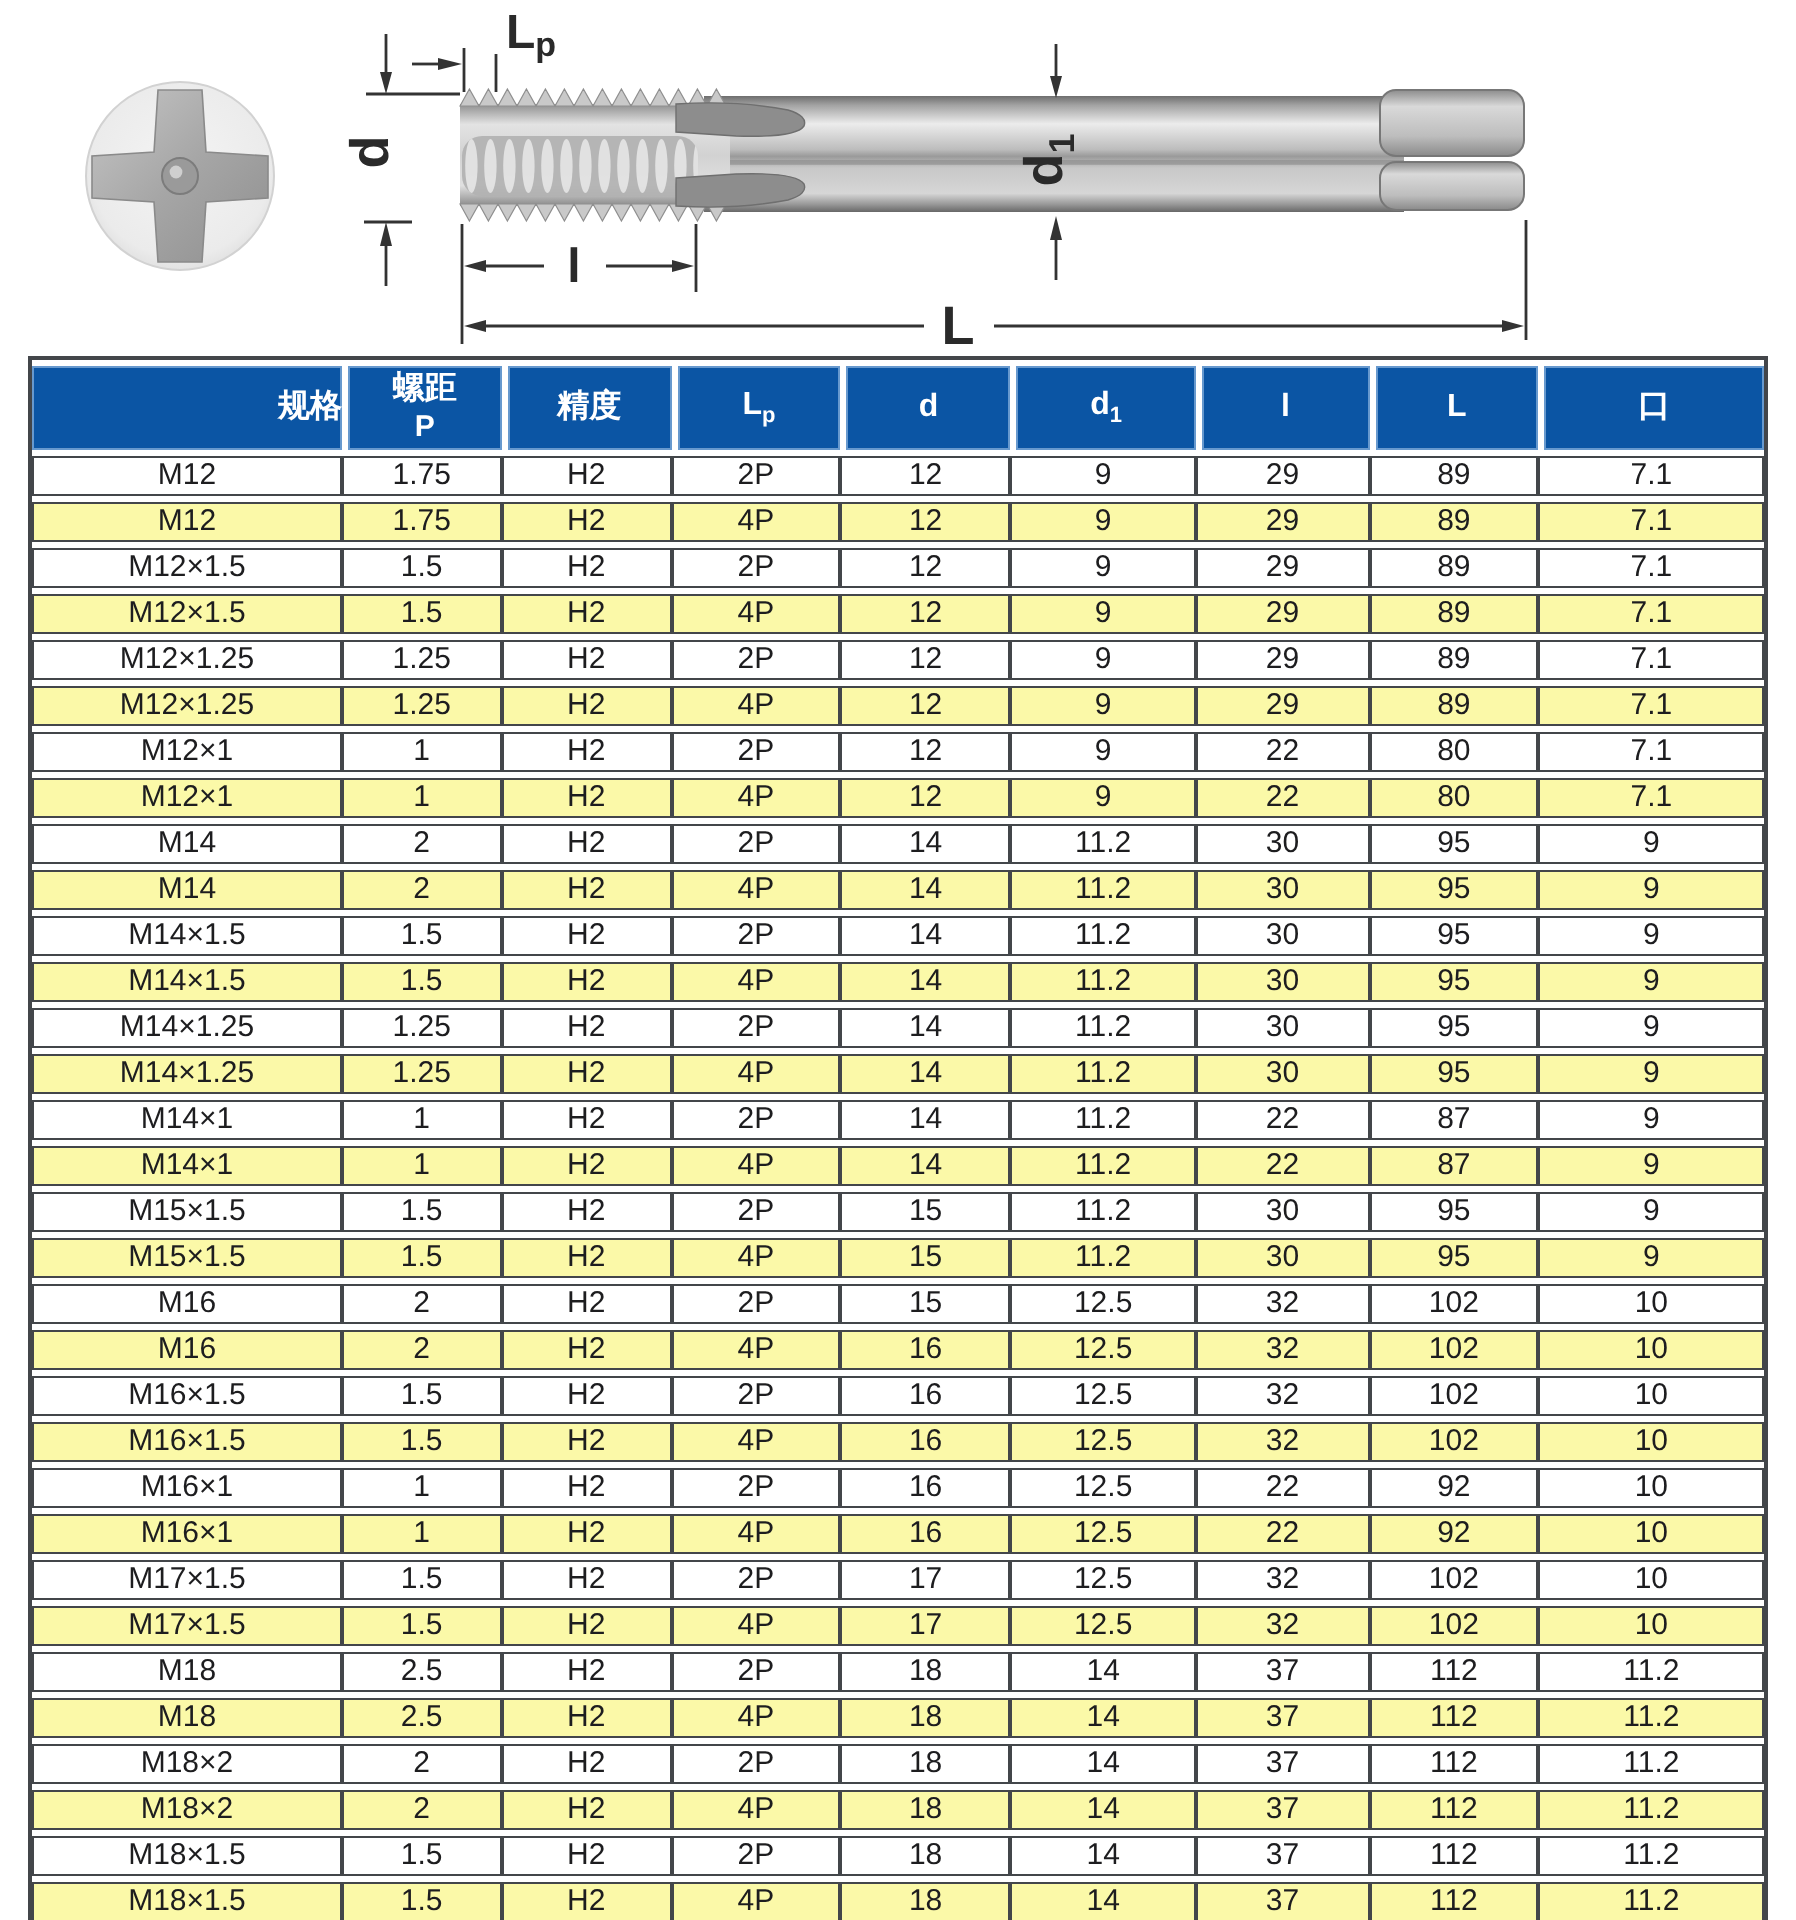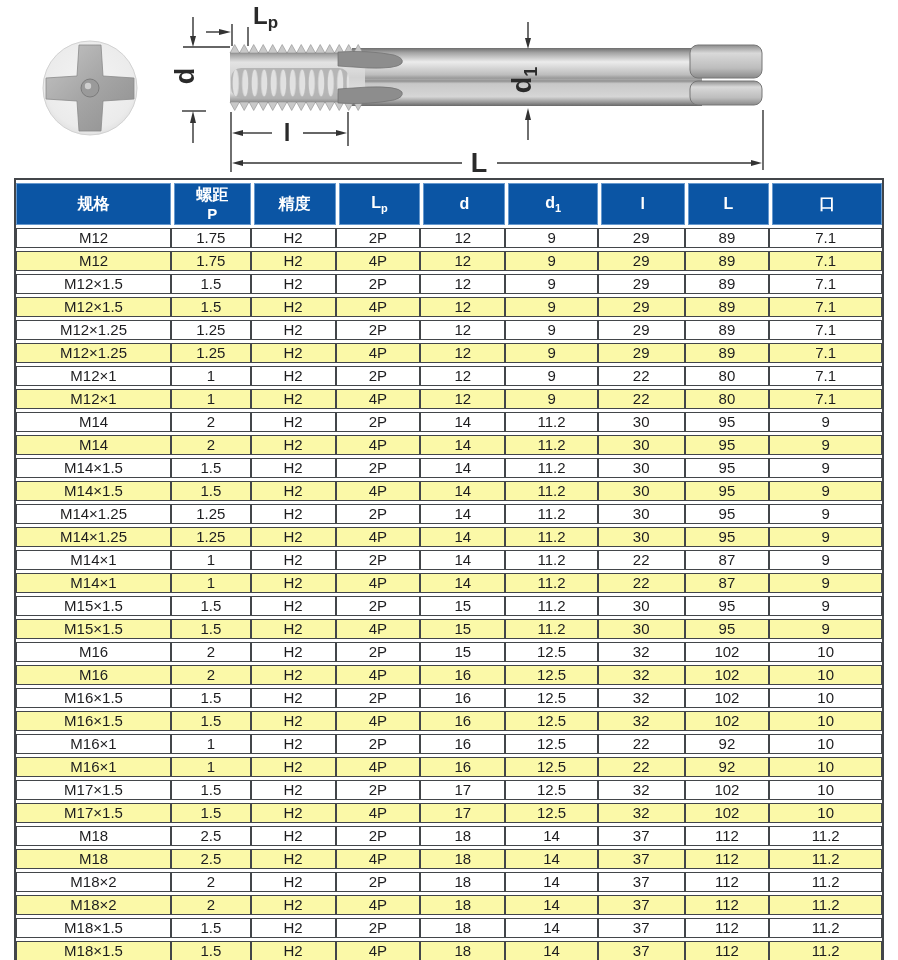--- a/index.html
+++ b/index.html
@@ -22,21 +22,21 @@
     background:#fff;
     table-layout:fixed;
   }
   thead th{
     background:var(--header-bg); color:var(--header-text);
     font-size:16px; font-weight:bold; height:42px; text-align:center;
     line-height:1.15; vertical-align:middle;
     border-left:3px solid #ffffff;
     box-shadow:inset 0 0 0 1px rgba(180,210,240,.55);
   }
-  thead th:first-child{border-left:none;}
+  thead th:first-child{border-left:none;text-align:right;}
   thead th .l2{display:block; font-size:15px; font-weight:bold;}
   thead th sub{font-size:11px;}
   tbody td{
     height:18px; font-size:15px; text-align:center; vertical-align:middle;
     border:1px solid var(--cell-border);
     background:var(--row-white); line-height:18px;
     white-space:nowrap; overflow:hidden;
   }
   tbody tr.alt td{background:var(--row-yellow);}
   svg text{font-family:"Liberation Sans","DejaVu Sans",sans-serif; fill:#2a2a2a;}

